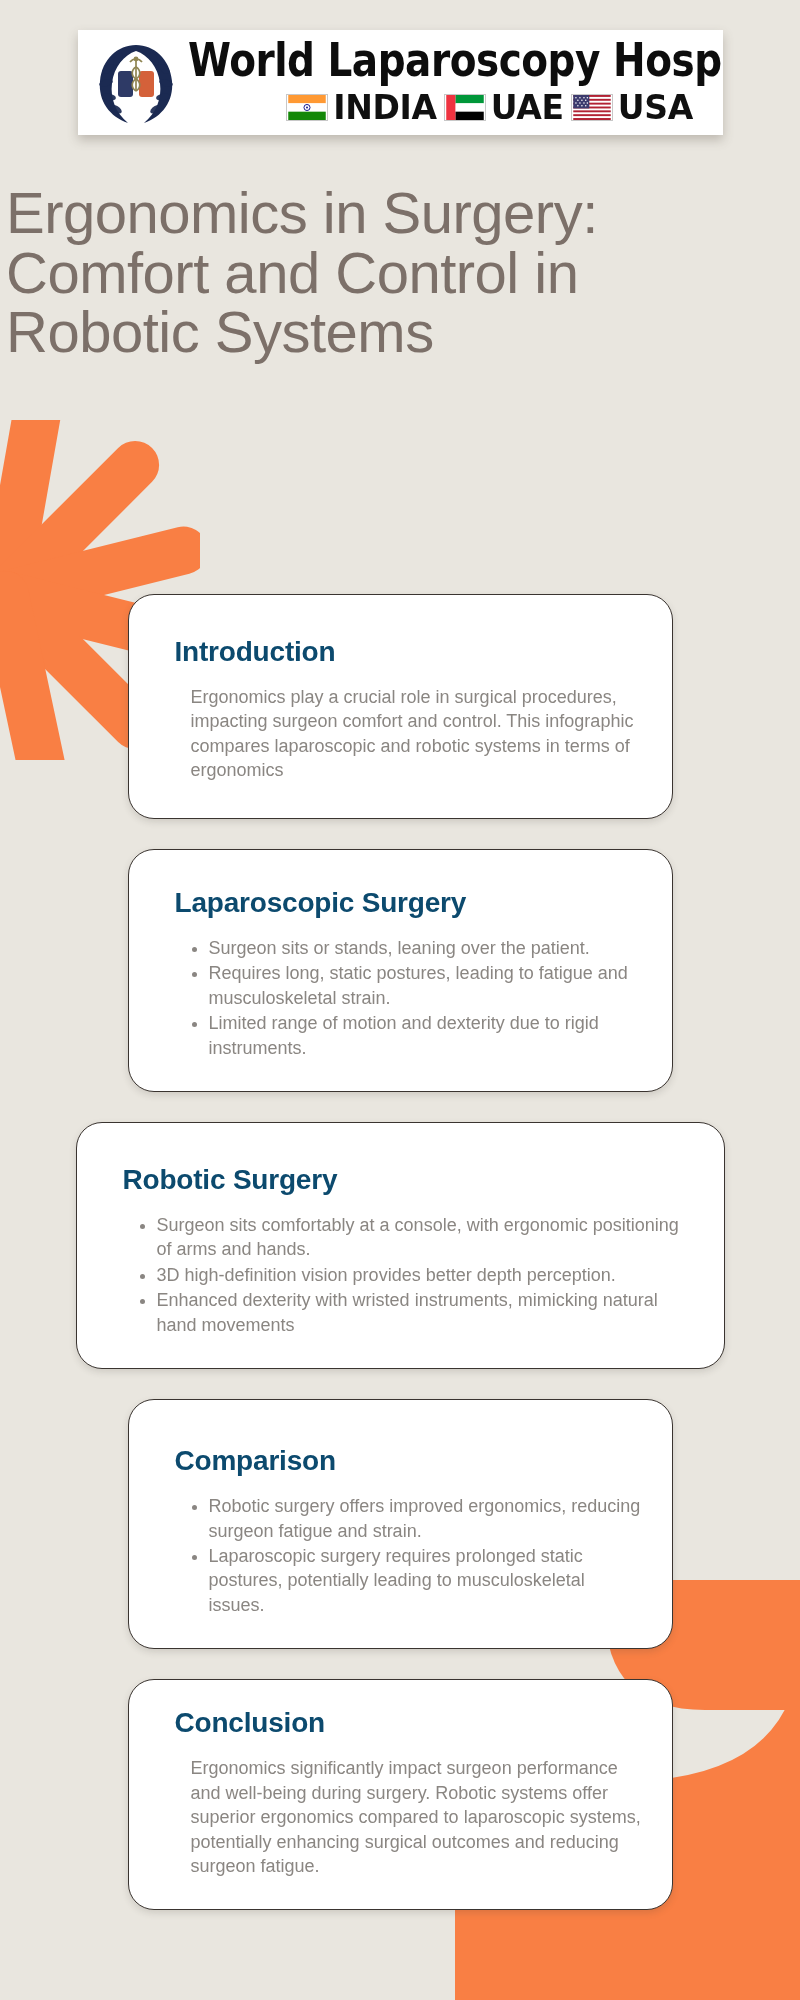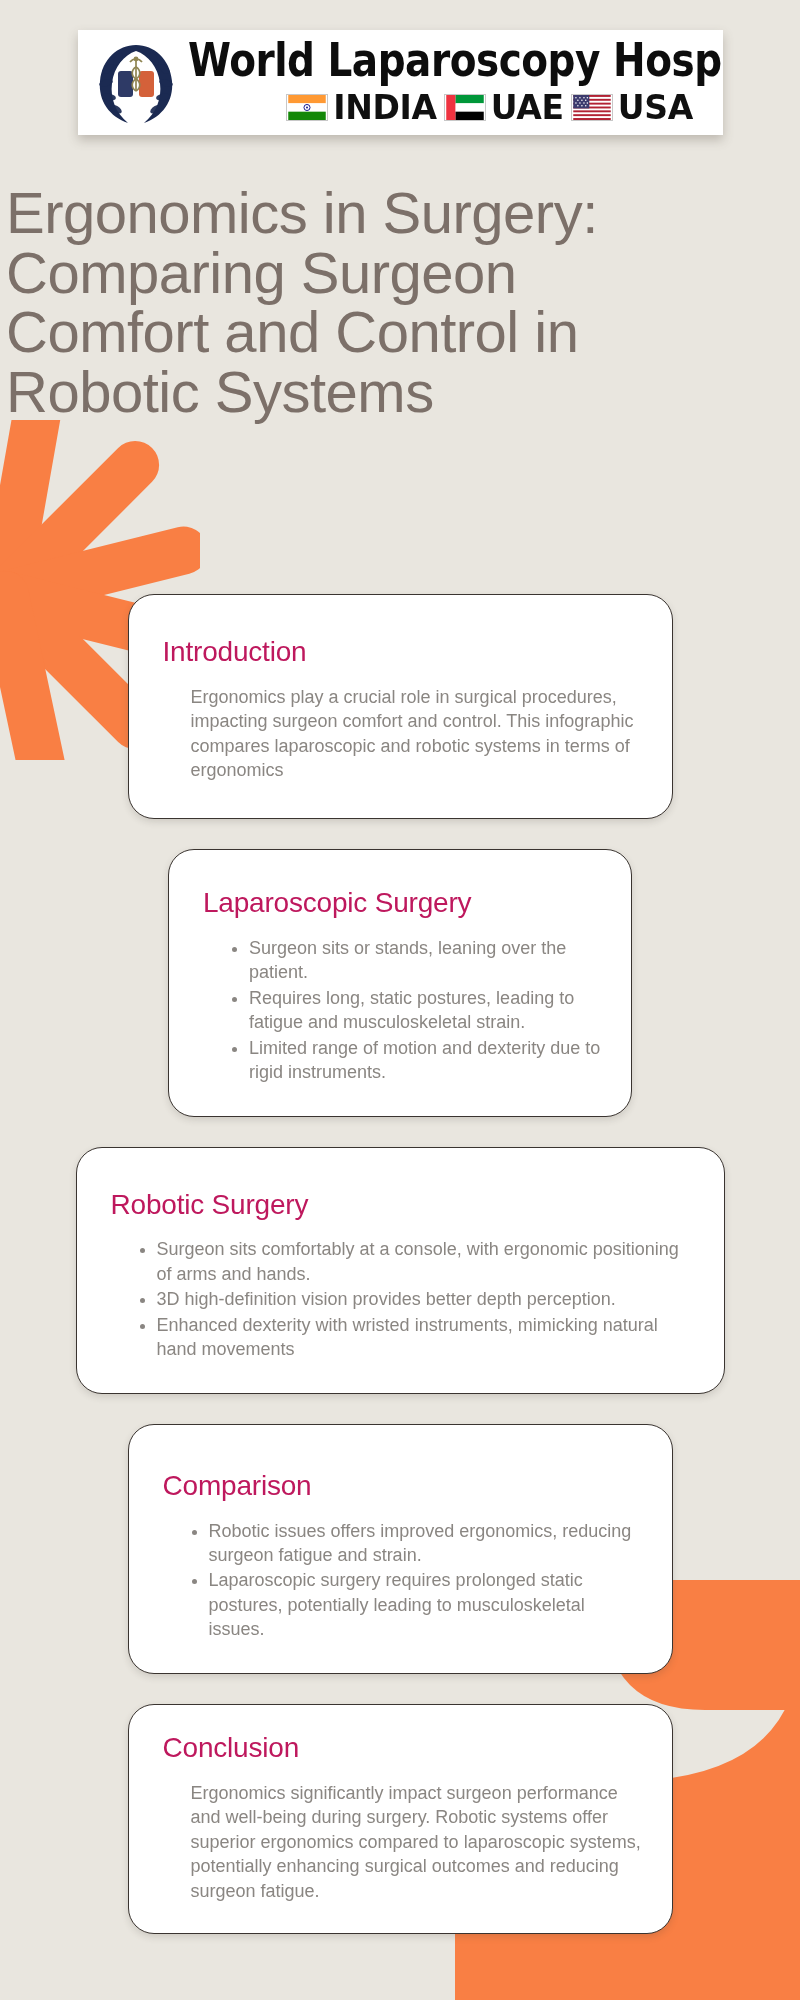--- a/index.html
+++ b/index.html
@@ -147,43 +147,44 @@
     position: relative;
     background: #ffffff;
     border: 1px solid #3a3430;
     border-radius: 26px;
     margin: 0 auto 30px auto;
     padding: 36px 30px 30px 34px;
     box-shadow: 0 3px 7px rgba(70,60,55,0.16);
   }
   .card-h {
     font-family: "Liberation Sans", sans-serif;
-    font-weight: 400;
+    font-weight: 700;
     font-size: 28px;
-    color: #be185d;
+    color: #0c4a6e;
     letter-spacing: -0.2px;
     line-height: 1.1;
     margin-bottom: 17px;
+    margin-left: 12px;
   }
   .card-body {
     font-family: "Liberation Sans", sans-serif;
     font-weight: 400;
     font-size: 18px;
     line-height: 1.36;
     color: #8a8682;
     padding-left: 28px;
   }
   .card-body.bulleted { padding-left: 20px; }
   .card-body ul { list-style: disc; padding-left: 26px; }
   .card-body ul li { margin-bottom: 1px; }
   .card-body p { margin: 0; }
 
   
   .card-intro      { width: 545px; min-height: 225px; }
-  .card-lap        { width: 464px; min-height: 236px; }
+  .card-lap        { width: 545px; min-height: 236px; }
   .card-rob        { width: 649px; min-height: 233px; }
   .card-comp       { width: 545px; min-height: 228px; }
   .card-concl      { width: 545px; min-height: 225px; }
 
   .card-intro  { padding-top: 42px; }
   .card-lap    { padding-top: 38px; }
   .card-rob    { padding-top: 42px; }
   .card-comp   { padding-top: 46px; }
   .card-concl  { padding-top: 28px; }
 </style>
@@ -314,21 +315,20 @@
             <span class="flag-label">USA</span>
           </div>
 
         </div>
       </div>
     </div>
   </div>
 
   <h1 class="main-title">
     <span class="tline">Ergonomics in Surgery:</span>
-    <span class="tline">Comparing Surgeon</span>
     <span class="tline">Comfort and Control in</span>
     <span class="tline">Robotic Systems</span>
   </h1>
 
   <div class="cards">
 
     <section class="card card-intro">
       <div class="card-h">Introduction</div>
       <div class="card-body">
         <p>Ergonomics play a crucial role in surgical procedures, impacting surgeon comfort and control. This infographic compares laparoscopic and robotic systems in terms of ergonomics</p>
@@ -354,21 +354,21 @@
           <li>3D high-definition vision provides better depth perception.</li>
           <li>Enhanced dexterity with wristed instruments, mimicking natural hand movements</li>
         </ul>
       </div>
     </section>
 
     <section class="card card-comp">
       <div class="card-h">Comparison</div>
       <div class="card-body bulleted">
         <ul>
-          <li>Robotic issues offers improved ergonomics, reducing surgeon fatigue and strain.</li>
+          <li>Robotic surgery offers improved ergonomics, reducing surgeon fatigue and strain.</li>
           <li>Laparoscopic surgery requires prolonged static postures, potentially leading to musculoskeletal issues.</li>
         </ul>
       </div>
     </section>
 
     <section class="card card-concl">
       <div class="card-h">Conclusion</div>
       <div class="card-body">
         <p>Ergonomics significantly impact surgeon performance and well-being during surgery. Robotic systems offer superior ergonomics compared to laparoscopic systems, potentially enhancing surgical outcomes and reducing surgeon fatigue.</p>
       </div>

